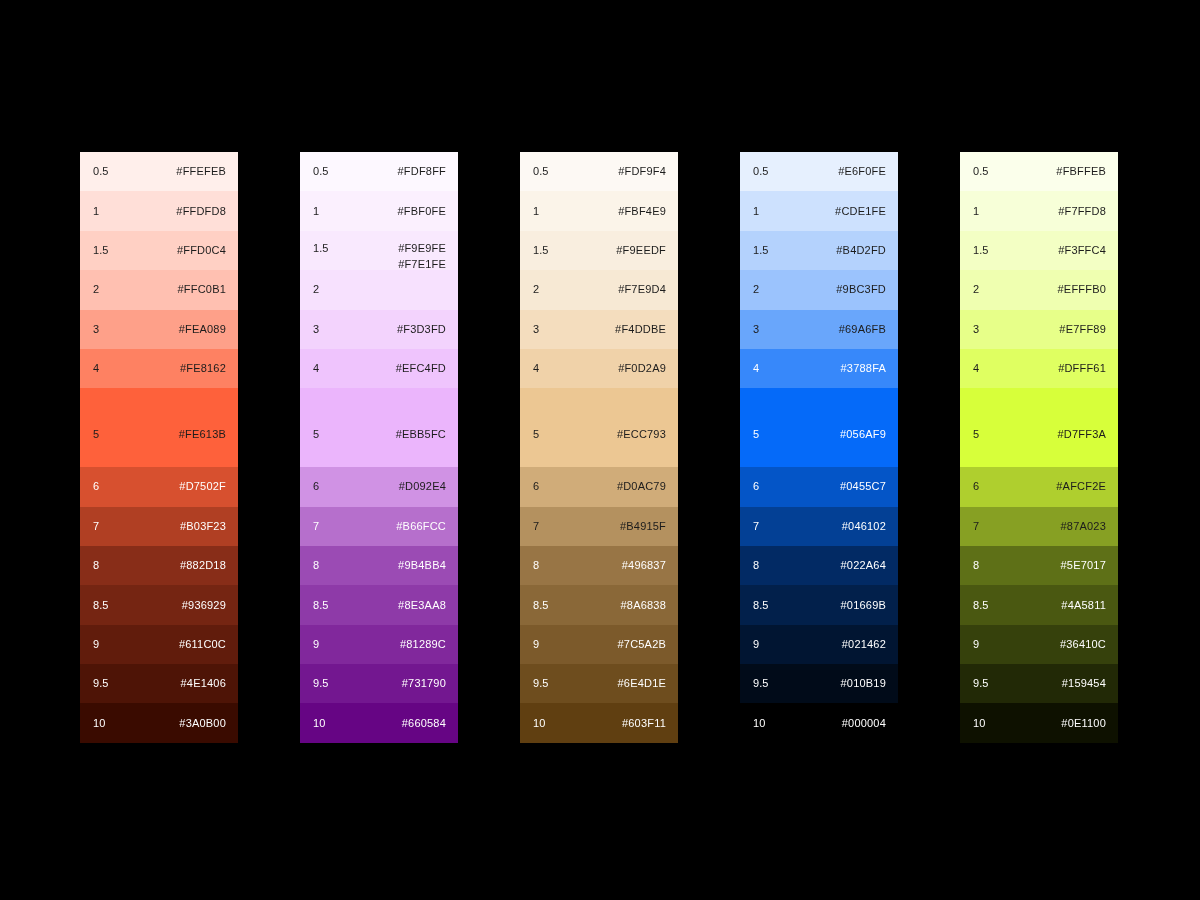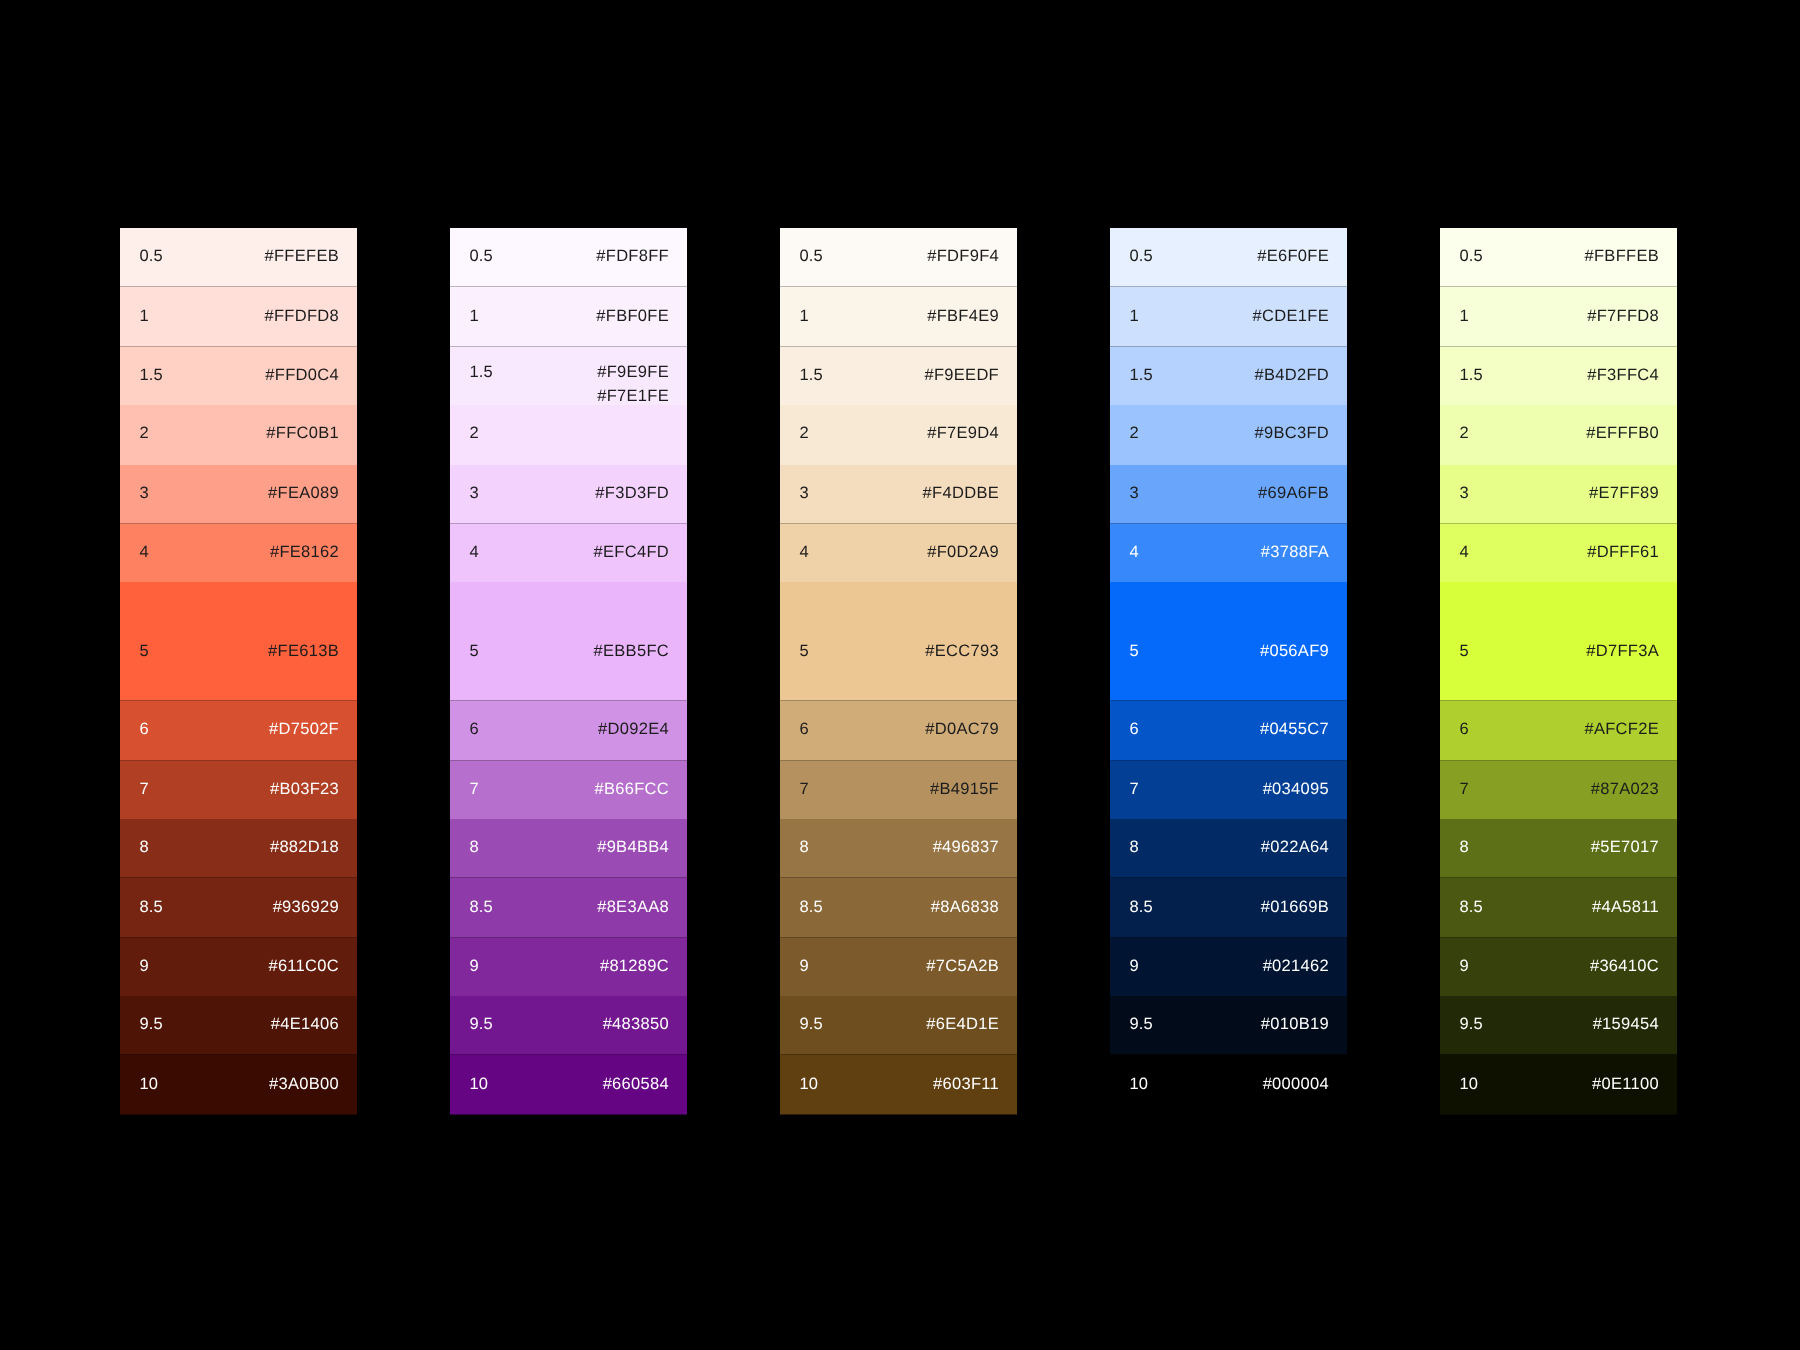--- a/index.html
+++ b/index.html
@@ -230,21 +230,21 @@
       </div>
       <div class="swatch-row text-light" style="background: rgb(129, 40, 156);">
         <span class="step-label">9</span>
         <span class="hex-stack">
           <span class="hex-label">#81289C</span>
         </span>
       </div>
       <div class="swatch-row text-light" style="background: rgb(115, 23, 144);">
         <span class="step-label">9.5</span>
         <span class="hex-stack">
-          <span class="hex-label">#483850</span>
+          <span class="hex-label">#731790</span>
         </span>
       </div>
       <div class="swatch-row text-light" style="background: rgb(102, 5, 132);">
         <span class="step-label">10</span>
         <span class="hex-stack">
           <span class="hex-label">#660584</span>
         </span>
       </div>
     </div>
     <div class="palette-column" style="left: 520px; top: 152px; width: 158px;">
@@ -378,21 +378,21 @@
       </div>
       <div class="swatch-row text-light" style="background: rgb(4, 85, 199);">
         <span class="step-label">6</span>
         <span class="hex-stack">
           <span class="hex-label">#0455C7</span>
         </span>
       </div>
       <div class="swatch-row text-light" style="background: rgb(3, 64, 149);">
         <span class="step-label">7</span>
         <span class="hex-stack">
-          <span class="hex-label">#034095</span>
+          <span class="hex-label">#046102</span>
         </span>
       </div>
       <div class="swatch-row text-light" style="background: rgb(2, 42, 100);">
         <span class="step-label">8</span>
         <span class="hex-stack">
           <span class="hex-label">#022A64</span>
         </span>
       </div>
       <div class="swatch-row text-light" style="background: rgb(2, 32, 75);">
         <span class="step-label">8.5</span>

